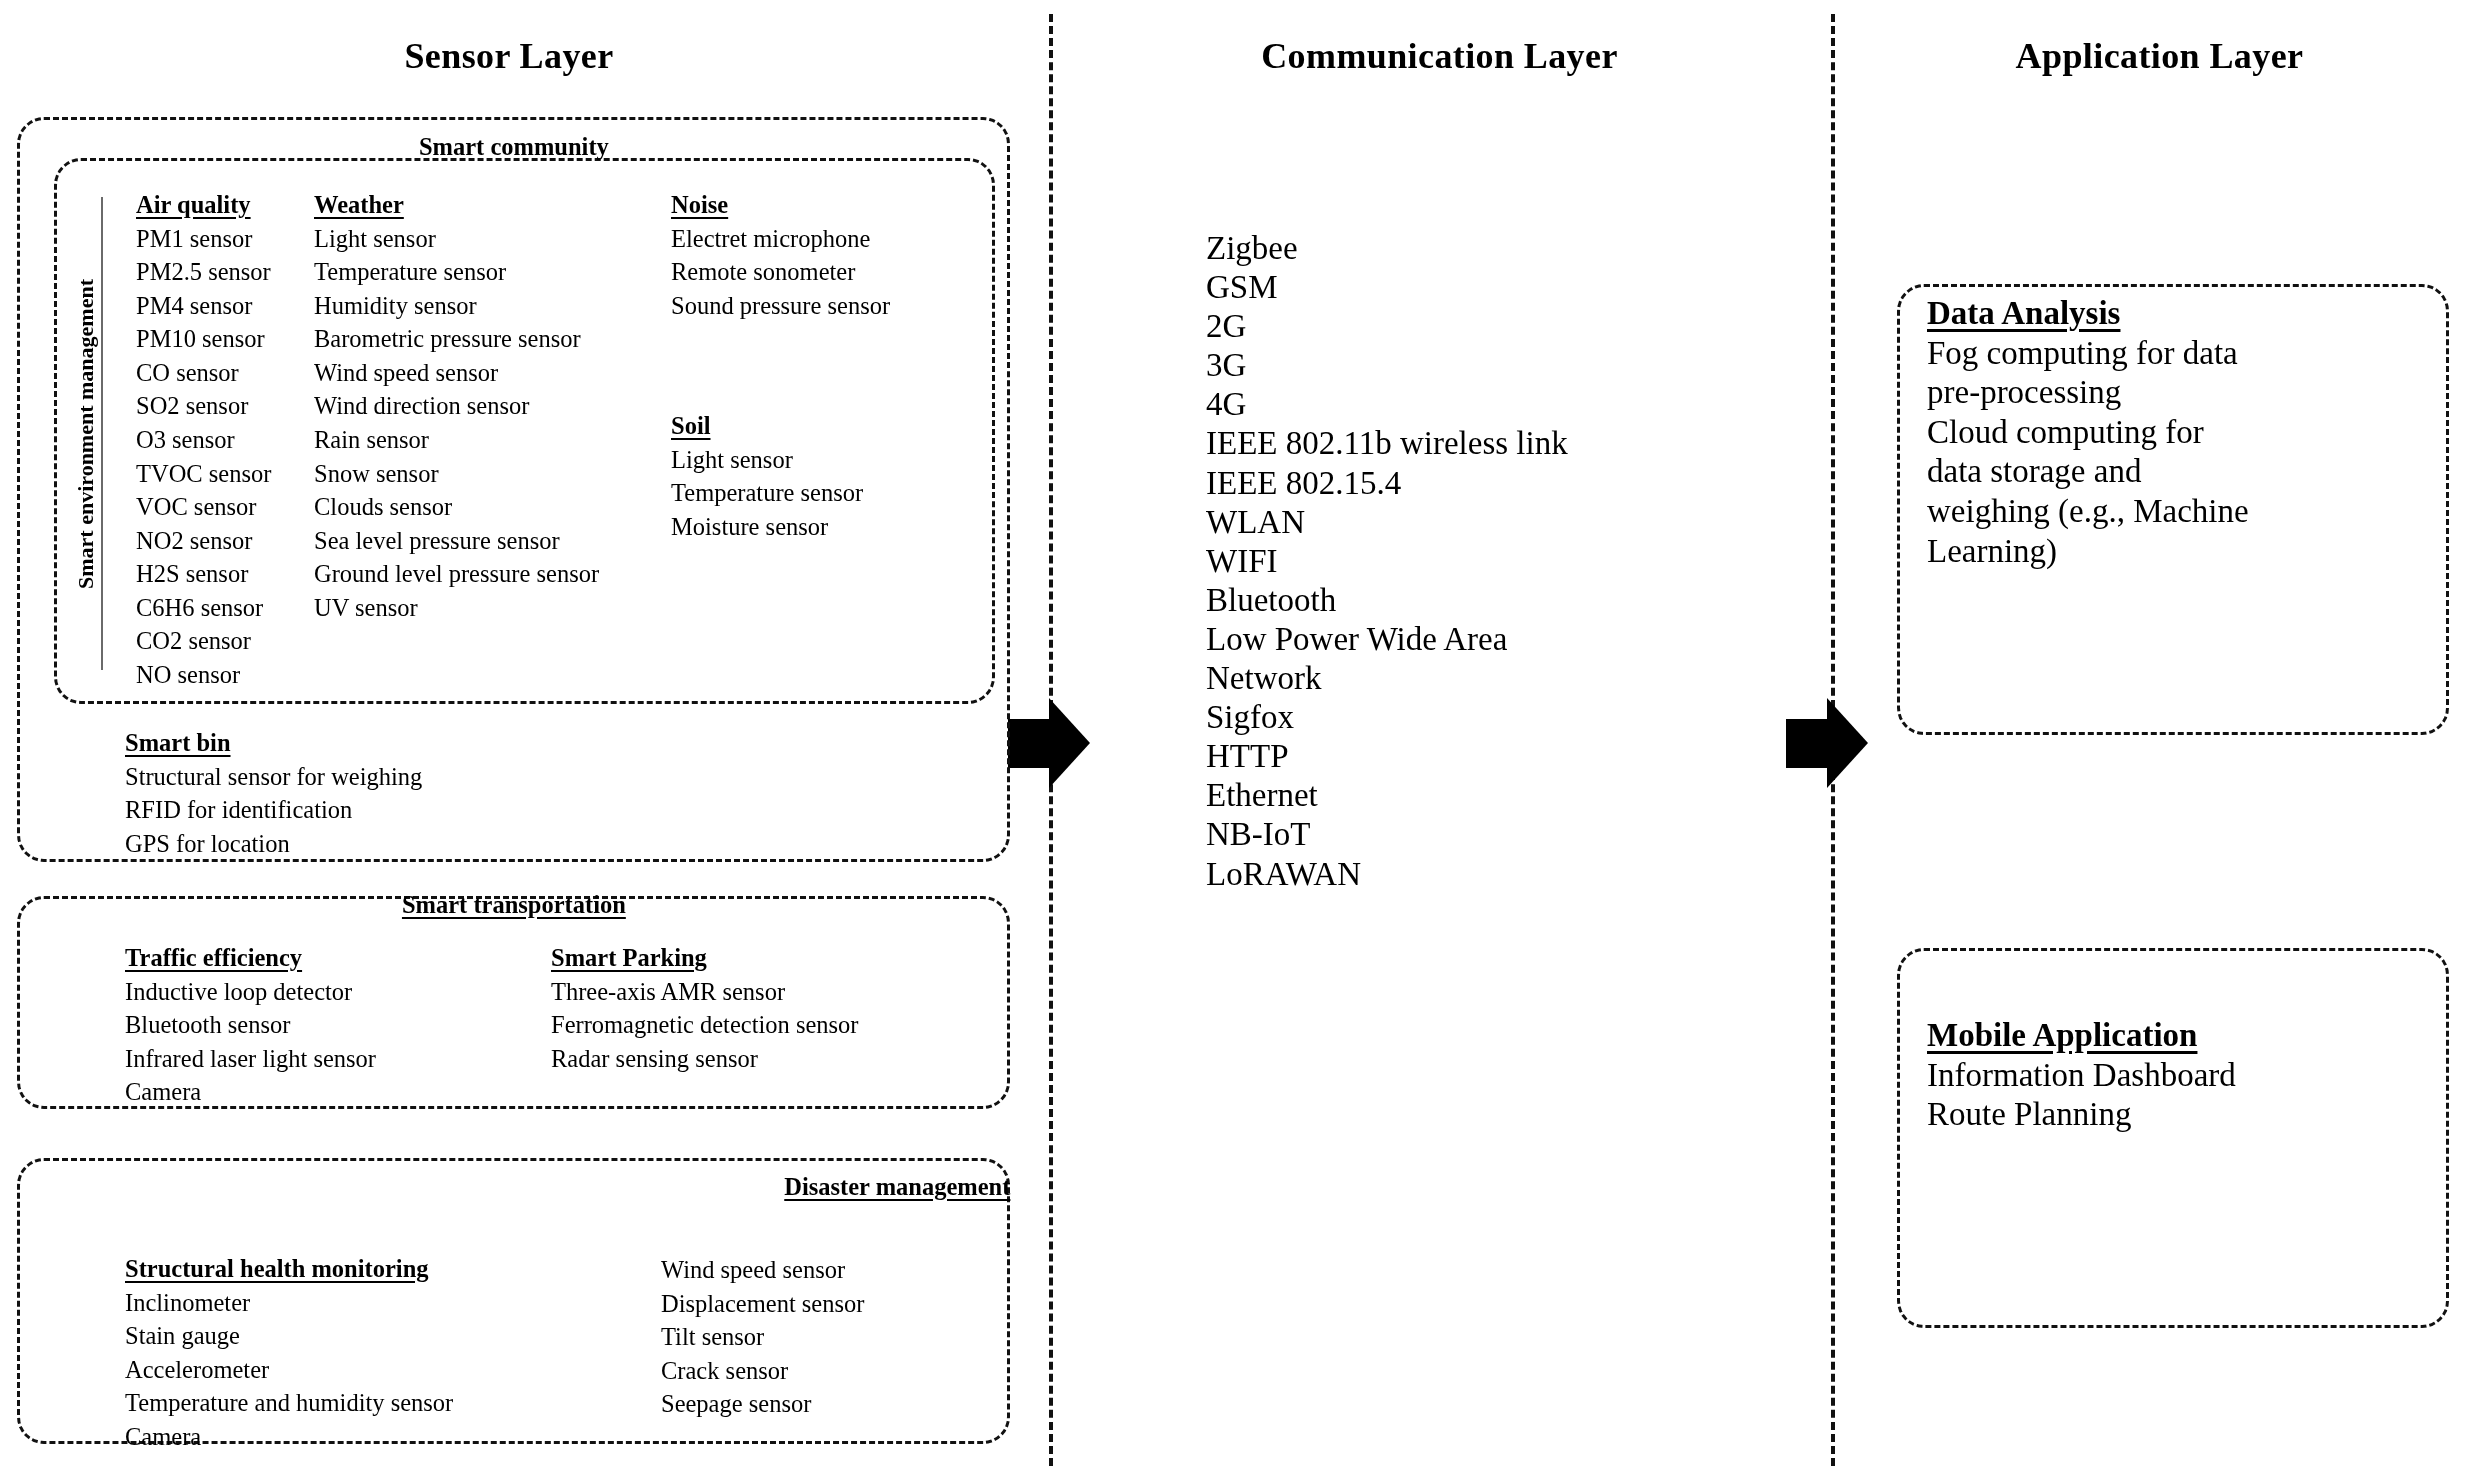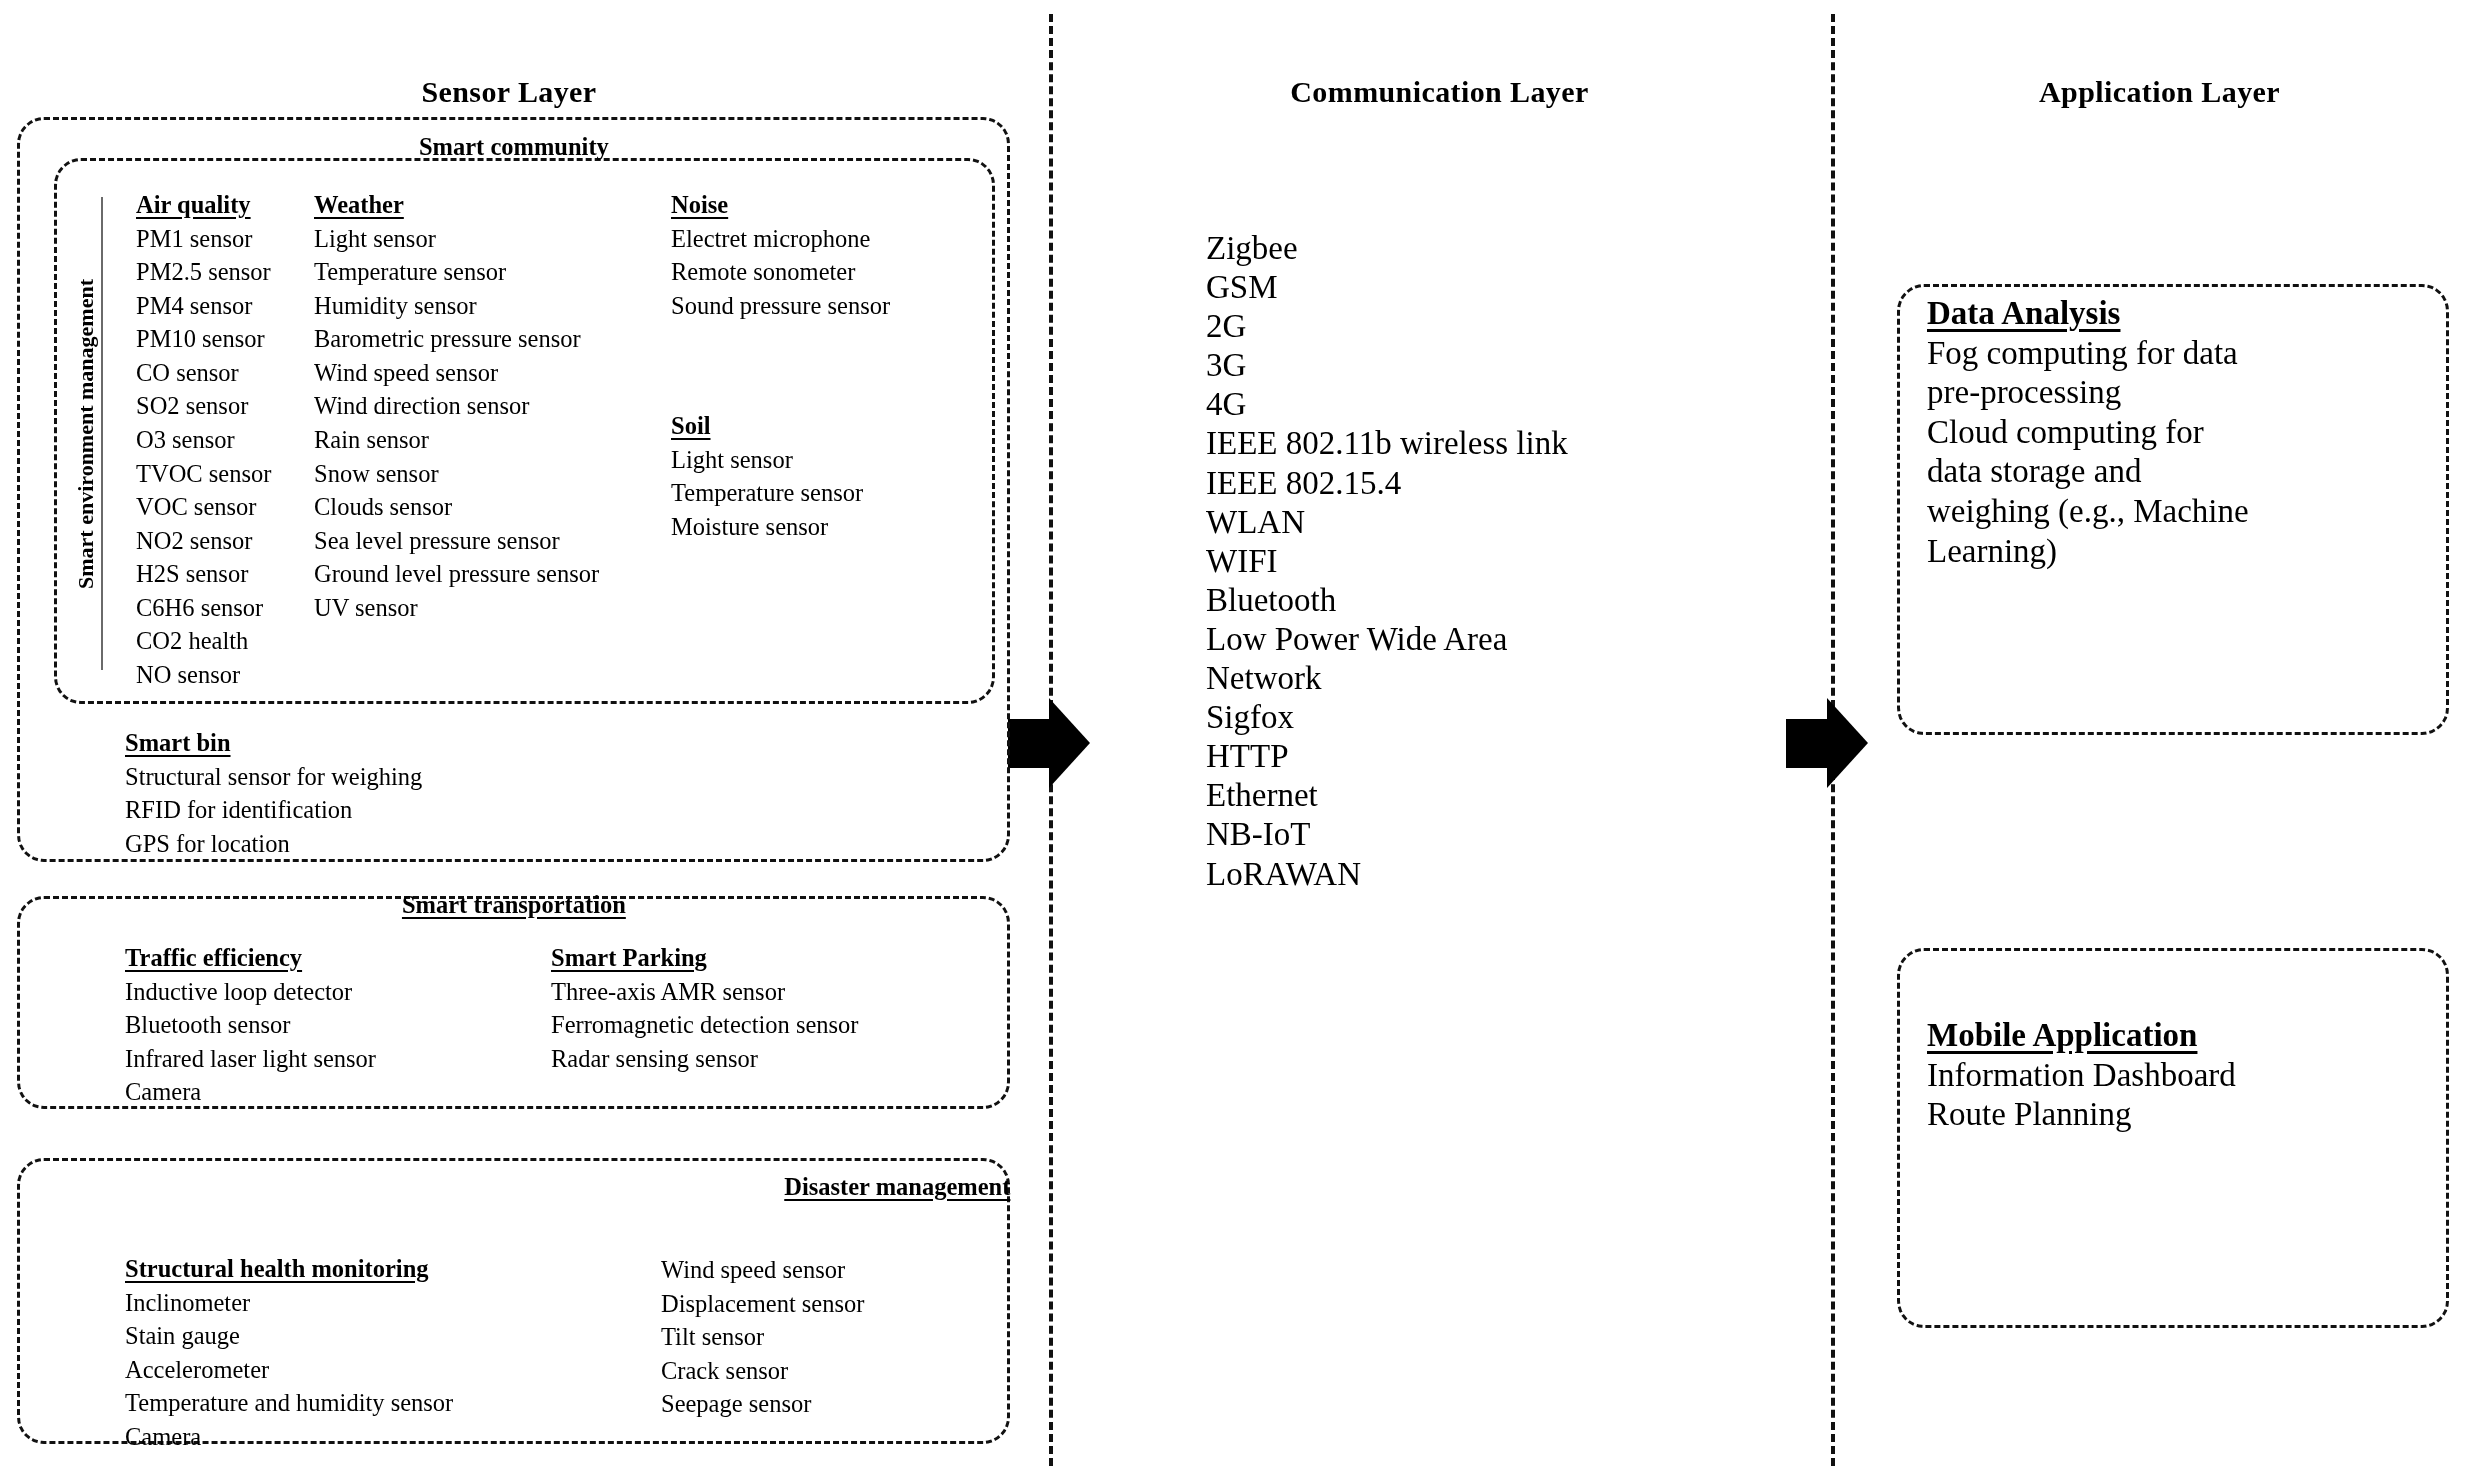--- a/index.html
+++ b/index.html
@@ -13,25 +13,24 @@
     position: relative;
     font-family: "Liberation Serif", "DejaVu Serif", serif;
     color: #000000;
     overflow: hidden;
   }
 
   
   .layer-title {
     position: absolute;
     font-weight: bold;
-    font-size: 30px;
+    font-size: 36px;
     letter-spacing: 0.4px;
     text-align: center;
     white-space: nowrap;
-    margin-top: 40px;
   }
   #title-sensor  { left: 0;    top: 35px; width: 1018px; }
   #title-comm    { left: 1049px; top: 35px; width: 781px; }
   #title-app     { left: 1831px; top: 35px; width: 657px; }
 
   
   .v-divider {
     position: absolute;
     top: 14px;
     width: 0;
@@ -235,21 +234,21 @@
   <span class="item">PM4 sensor</span>
   <span class="item">PM10 sensor</span>
   <span class="item">CO sensor</span>
   <span class="item">SO2 sensor</span>
   <span class="item">O3 sensor</span>
   <span class="item">TVOC sensor</span>
   <span class="item">VOC sensor</span>
   <span class="item">NO2 sensor</span>
   <span class="item">H2S sensor</span>
   <span class="item">C6H6 sensor</span>
-  <span class="item">CO2 health</span>
+  <span class="item">CO2 sensor</span>
   <span class="item">NO sensor</span>
 </div>
 
 <div class="list-col" id="col-weather">
   <span class="col-heading">Weather</span>
   <span class="item">Light sensor</span>
   <span class="item">Temperature sensor</span>
   <span class="item">Humidity sensor</span>
   <span class="item">Barometric pressure sensor</span>
   <span class="item">Wind speed sensor</span>

